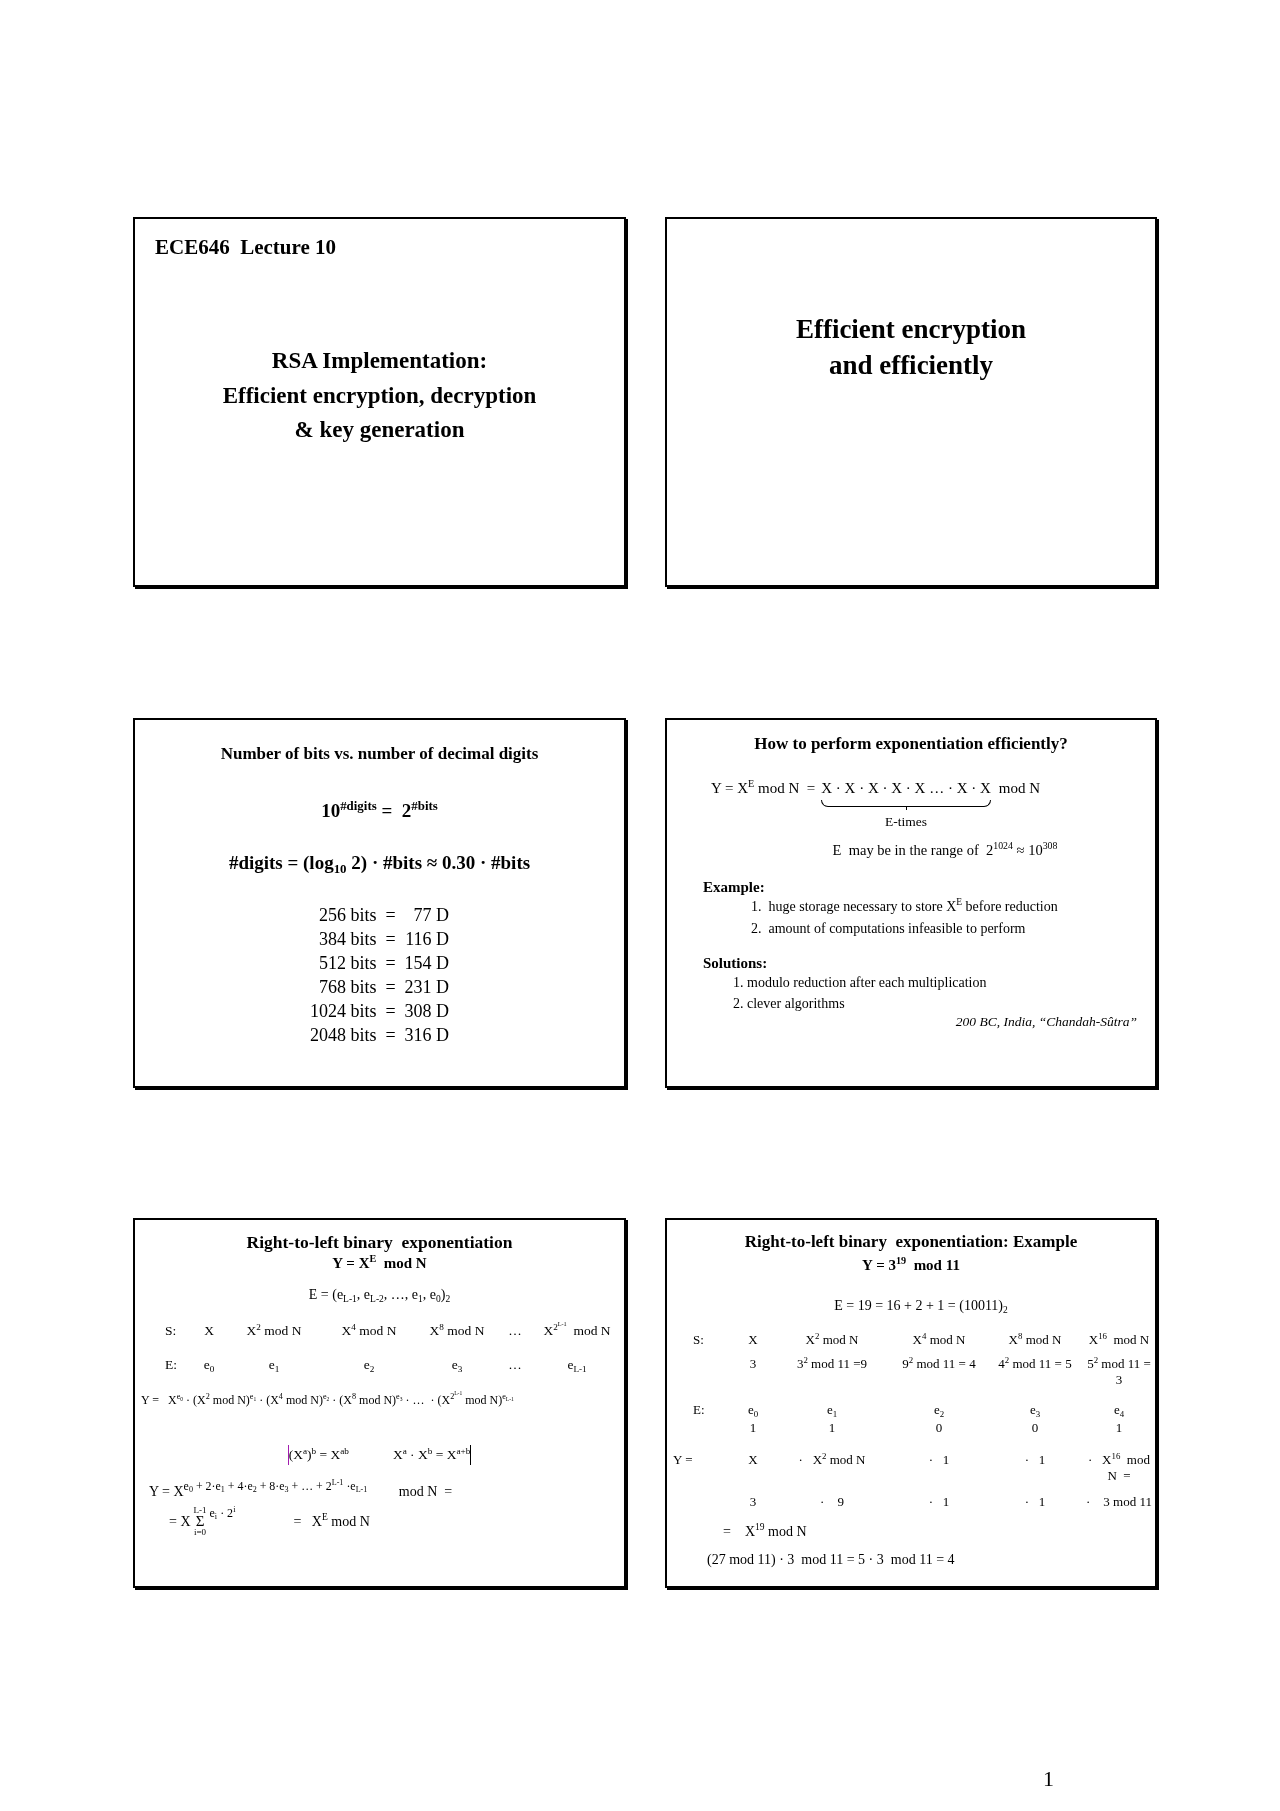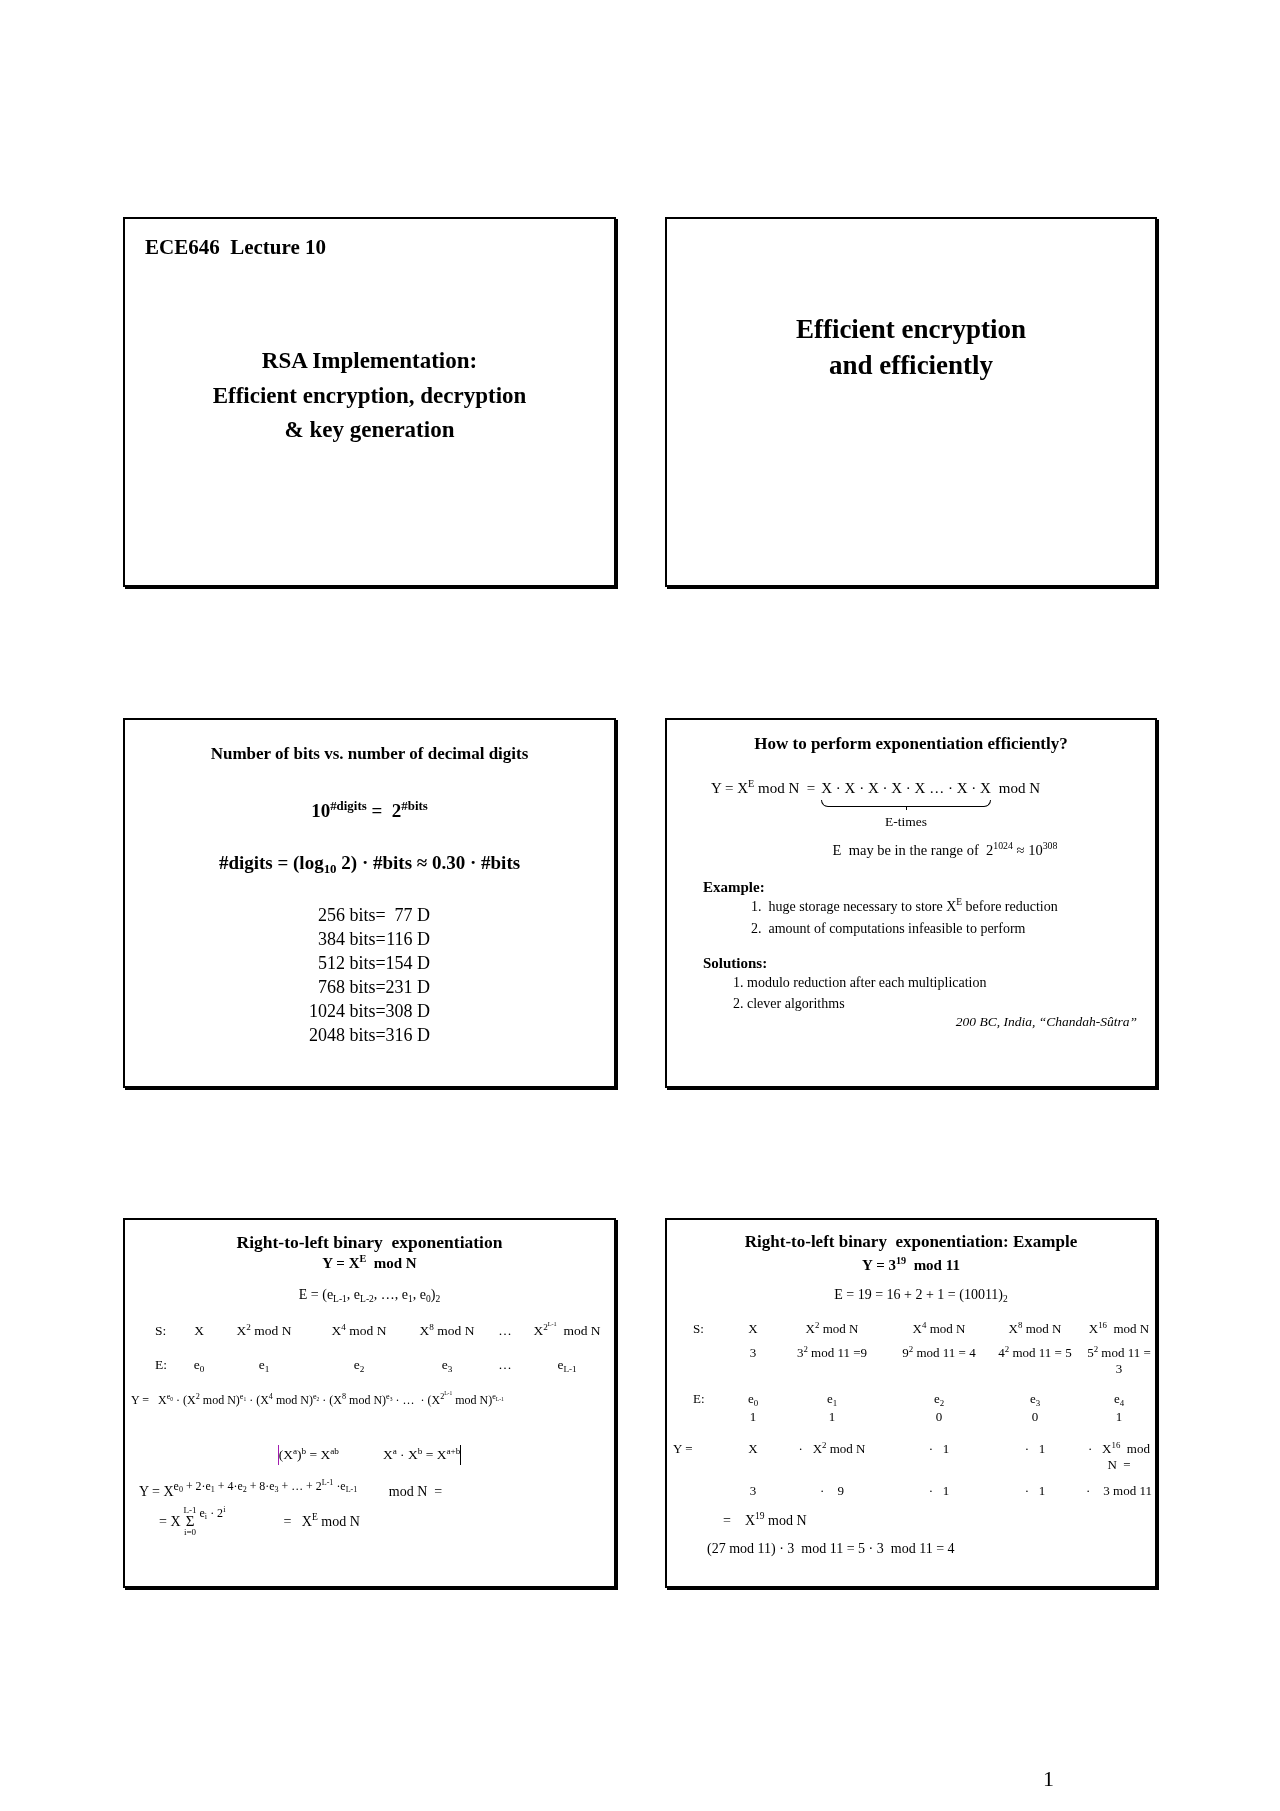--- a/index.html
+++ b/index.html
@@ -5,42 +5,42 @@
   html,body{margin:0;padding:0;}
   body{
     width:1280px;height:1811px;background:#ffffff;position:relative;
     font-family:"Liberation Serif", serif;color:#000;
   }
   .slide{
     position:absolute;height:370px;background:#fff;
     border:2px solid #000;box-shadow:2px 2px 0 #000;
     box-sizing:border-box;overflow:hidden;
   }
-  .colL{left:123px;width:493px;}
+  .colL{left:133px;width:493px;}
   .colR{left:665px;width:492px;}
   .row1{top:217px;}
   .row2{top:718px;}
   .row3{top:1218px;}
   [data-bind],[data-bind-math]{white-space:pre-wrap;}
   sup{font-size:68%;line-height:0;}
   sub{font-size:68%;line-height:0;vertical-align:-0.3em;}
 
   
   .s1-header{font-size:21px;font-weight:bold;margin:16px 0 0 20px;}
   .s1-title{margin-top:84px;font-size:23px;font-weight:bold;text-align:center;line-height:1.5;}
 
   
   .s2-title{margin-top:92px;font-size:27px;font-weight:bold;text-align:center;line-height:1.35;}
 
   
   .s3-title{margin-top:24px;font-size:17px;font-weight:bold;text-align:center;}
   .s3-f1{margin-top:36px;font-size:19px;font-weight:bold;text-align:center;}
   .s3-f2{margin-top:30px;font-size:19px;font-weight:bold;text-align:center;}
   .bits-grid{display:grid;grid-template-columns:auto auto auto;width:max-content;
-    margin:30px auto 0;font-size:18px;line-height:1.33;}
+    margin:30px auto 0;font-size:18px;line-height:1.33;column-gap:9px;}
   .bits-grid .c0{text-align:right;}
   .bits-grid .c1{text-align:center;}
   .bits-grid .c2{text-align:right;}
 
   
   .s4-title{margin-top:14px;font-size:17px;font-weight:bold;text-align:center;}
   .eqflex{display:flex;align-items:flex-start;margin:26px 0 0 44px;font-size:15px;}
   .prodcol{display:inline-flex;flex-direction:column;align-items:center;margin-left:6px;}
   .brace{align-self:stretch;height:7px;border:1px solid #000;border-top:none;
     border-radius:0 0 9px 9px;box-sizing:border-box;margin-top:3px;position:relative;}
@@ -74,21 +74,21 @@
   .sigblock{display:inline-flex;flex-direction:column;align-items:center;line-height:0.95;
     transform:translateY(-13px);margin-left:3px;}
   .sigtop,.sigbot{font-size:9px;}
   .sigmid{font-size:15px;}
   .sumexpr{font-size:12px;transform:translateY(-9px);margin-left:3px;}
   .sumtail{margin-left:58px;}
 
   
   .s6-title{margin-top:12px;font-size:17px;font-weight:bold;text-align:center;}
   .s6-sub{margin-top:5px;font-size:15px;font-weight:bold;text-align:center;}
-  .s6-edef{margin-top:13px;font-size:14px;text-align:center;padding-left:20px;}
+  .s6-edef{margin-top:24px;font-size:14px;text-align:center;padding-left:20px;}
   .s6-grid{display:grid;grid-template-columns:40px 40px 118px 96px 96px 72px;
     margin:18px 0 0 26px;font-size:13px;}
   .s6-grid>span{text-align:center;}
   .s6-grid>.lab{text-align:left;}
   .s6-vals{margin-top:8px;}
   .s6-egrid{margin-top:14px;}
   .s6-evals{margin-top:2px;}
   .s6-ygrid{display:grid;grid-template-columns:64px 40px 118px 96px 96px 72px;
     margin:16px 0 0 2px;font-size:13px;}
   .s6-ygrid>span{text-align:center;}

